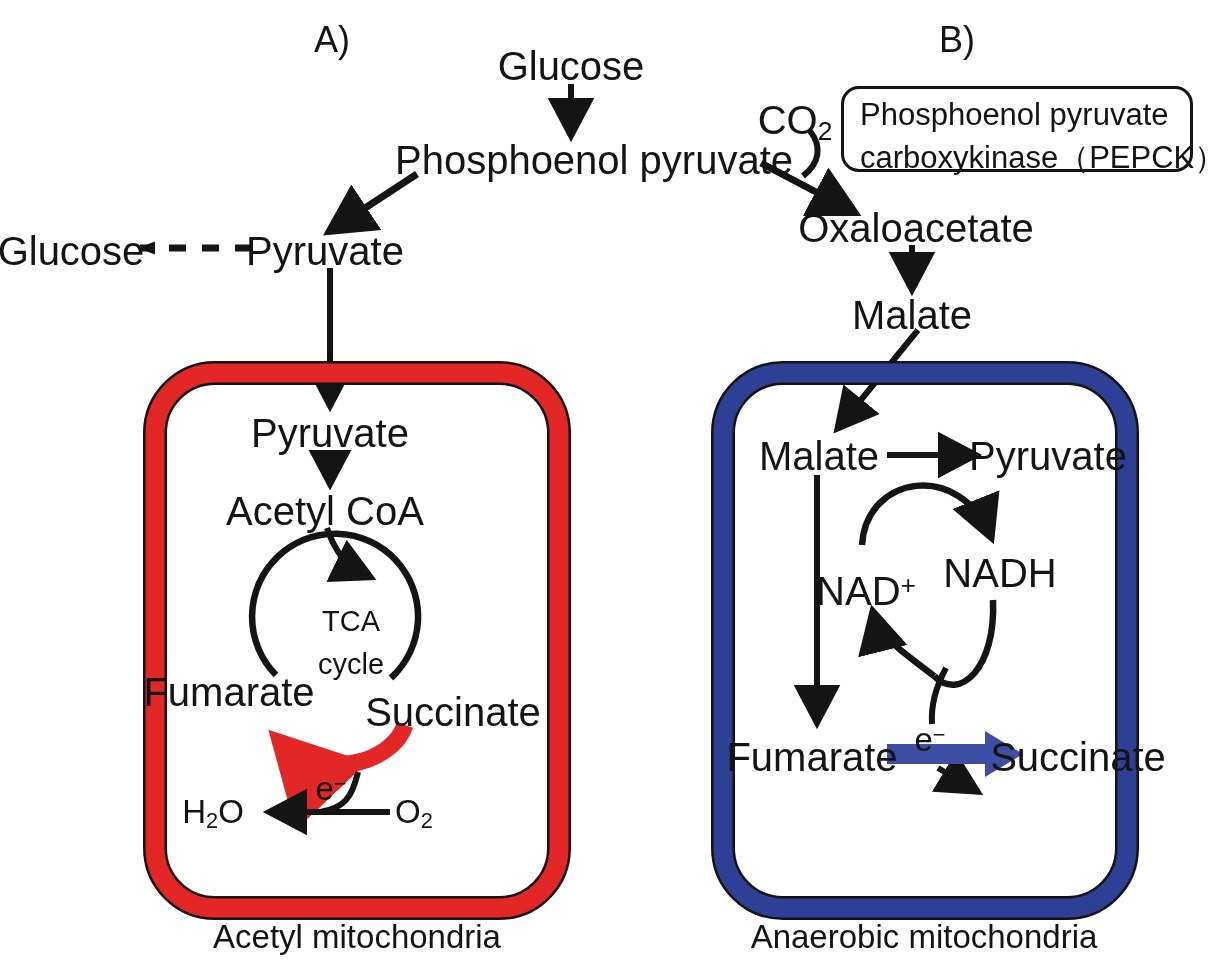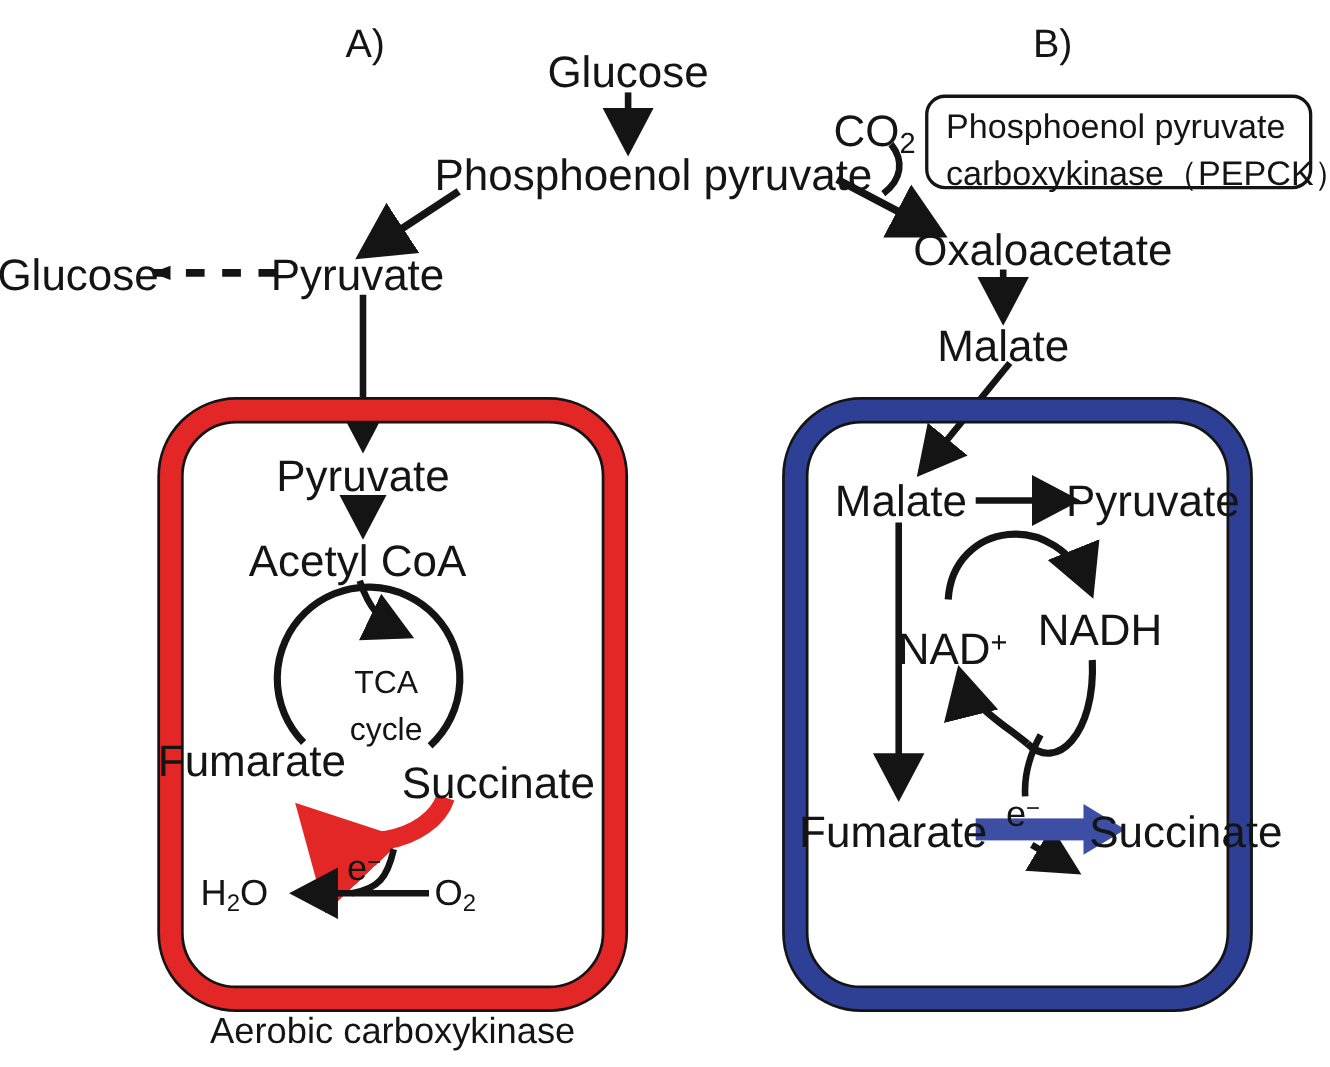--- a/index.html
+++ b/index.html
@@ -139,41 +139,42 @@
   <div class="lbl c species" style="left:229px; top:672px;">Fumarate</div>
 
   <div class="lbl c species" style="left:453px; top:692px;">Succinate</div>
 
   <div class="lbl c species-sm" style="left:213px; top:795px;text-align:center;"><span>H</span><span class="sub">2</span><span>O</span></div>
 
   <div class="lbl c species-sm" style="left:414px; top:795px;"><span>O</span><span class="sub">2</span></div>
 
   <div class="lbl c species-sm" style="left:331px; top:772px;"><span>e</span><span class="sup">−</span></div>
 
-  <div class="lbl c caption" style="left:357px; top:920px;">Aerobic carboxykinase</div>
+  <div class="lbl c caption" style="left:357px; top:920px;">Acetyl mitochondria</div>
 
   <div class="lbl c species" style="left:795px; top:100px;"><span>CO</span><span class="sub">2</span></div>
 
   <div class="enzyme-box" style="left:841px; top:86px; width:352px; height:86px;">
     <div class="lbl enzyme" style="position:static;">Phosphoenol pyruvate</div>
     <div class="lbl enzyme" style="position:static; margin-top:6px;">carboxykinase（PEPCK）</div>
   </div>
 
-  <div class="lbl c species" style="left:948px; top:208px;">Oxaloacetate</div>
+  <div class="lbl c species" style="left:916px; top:208px;">Oxaloacetate</div>
 
   <div class="lbl c species" style="left:912px; top:295px;">Malate</div>
 
   <div class="lbl c species" style="left:819px; top:436px;">Malate</div>
 
   <div class="lbl c species" style="left:1048px; top:436px;">Pyruvate</div>
 
   <div class="lbl c species" style="left:866px; top:553px;margin-top:18px;"><span>NAD</span><span class="sup">+</span></div>
 
   <div class="lbl c species" style="left:1000px; top:553px;">NADH</div>
 
   <div class="lbl c species" style="left:812px; top:737px;">Fumarate</div>
 
   <div class="lbl c species" style="left:1078px; top:737px;">Succinate</div>
 
   <div class="lbl c species-sm" style="left:930px; top:723px;"><span>e</span><span class="sup">−</span></div>
 
+  <div class="lbl c caption" style="left:924px; top:920px;">Anaerobic mitochondria</div>
 
 </div>
 
 </body></html>

